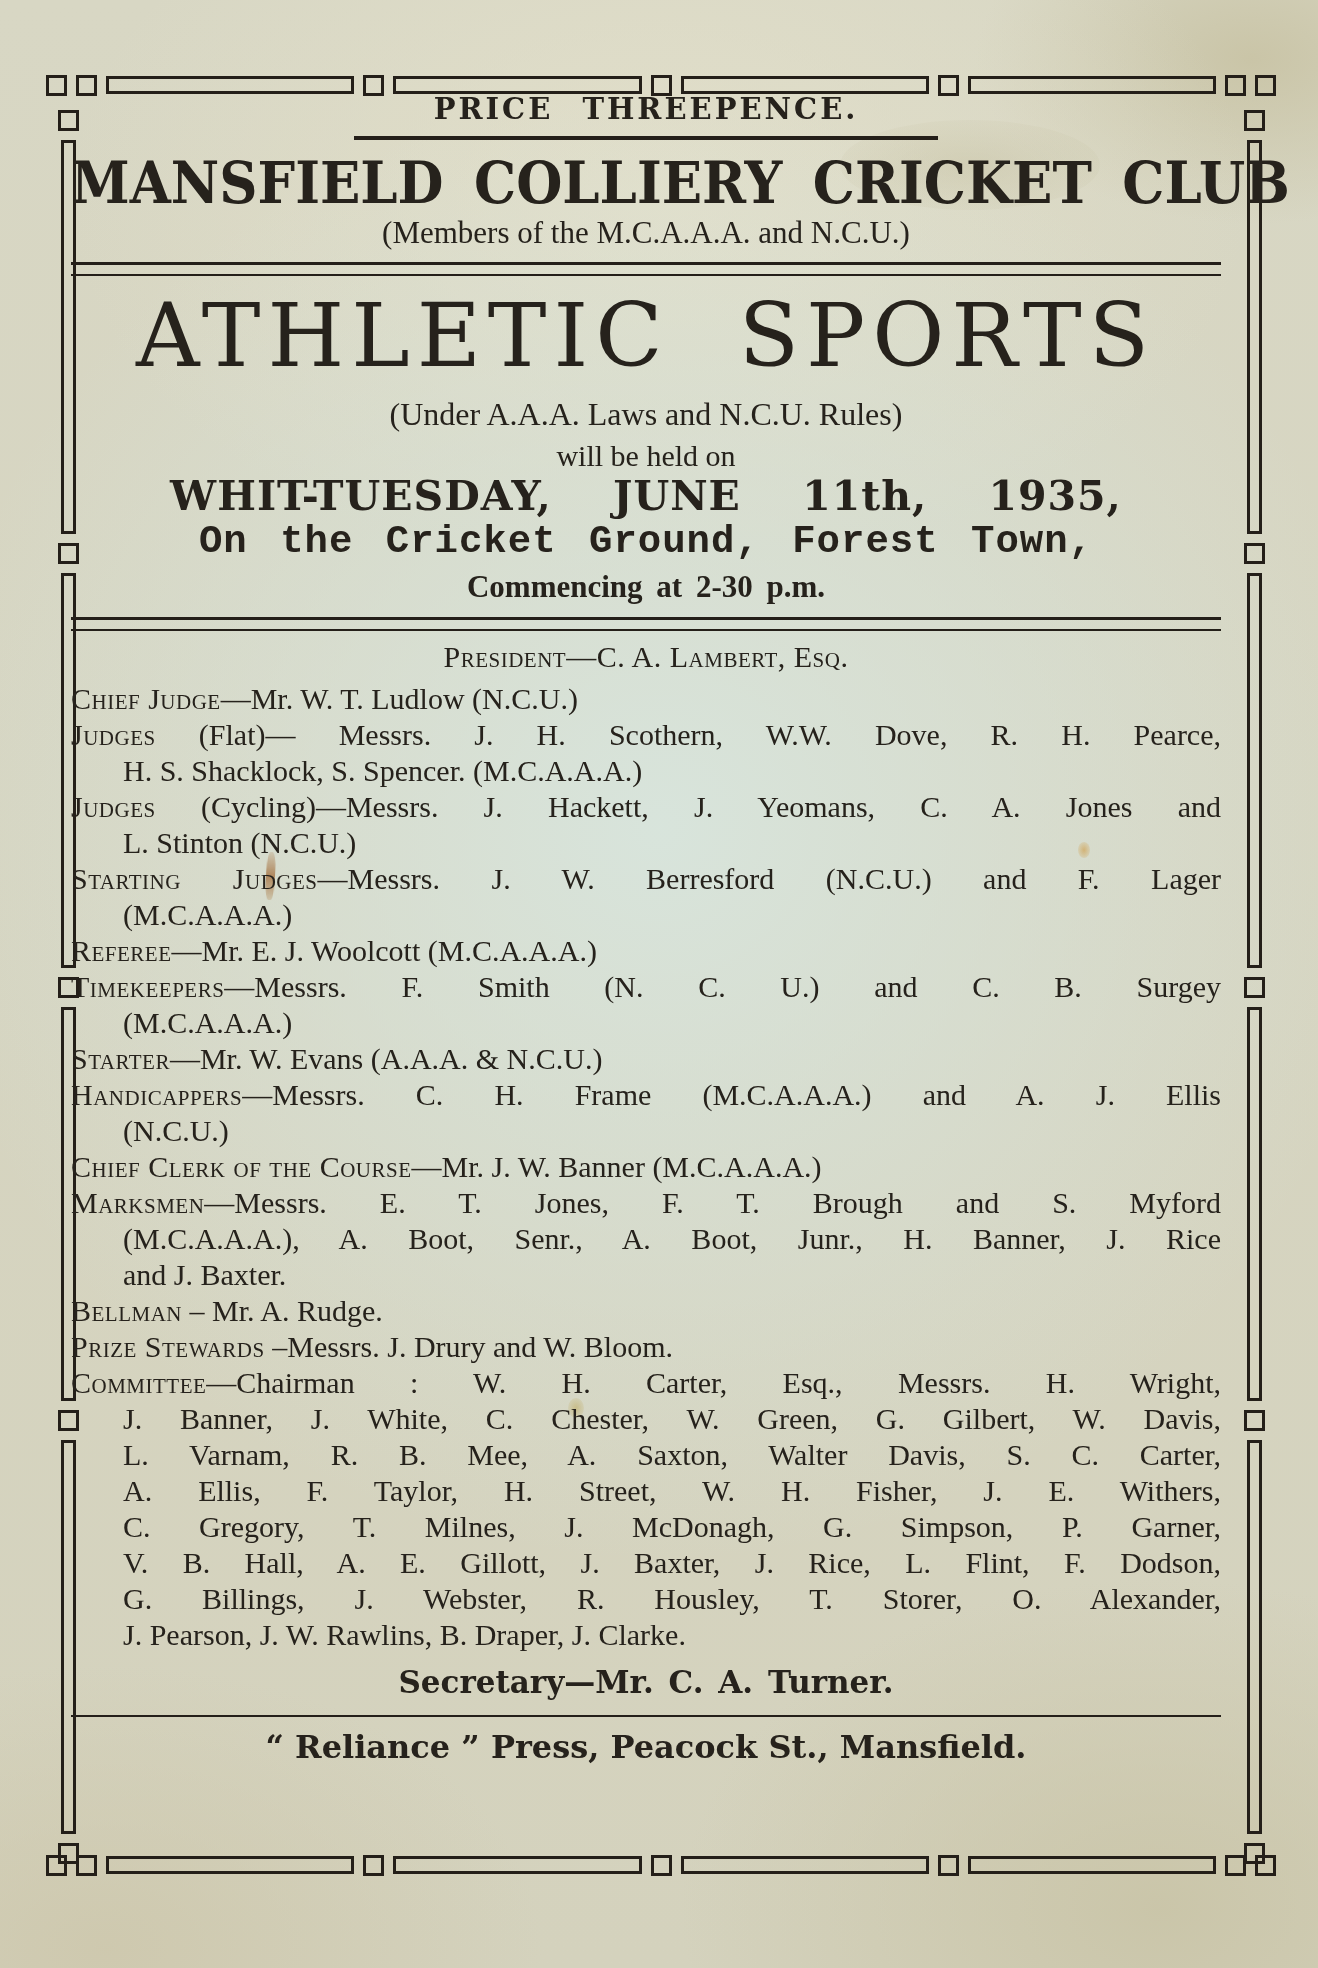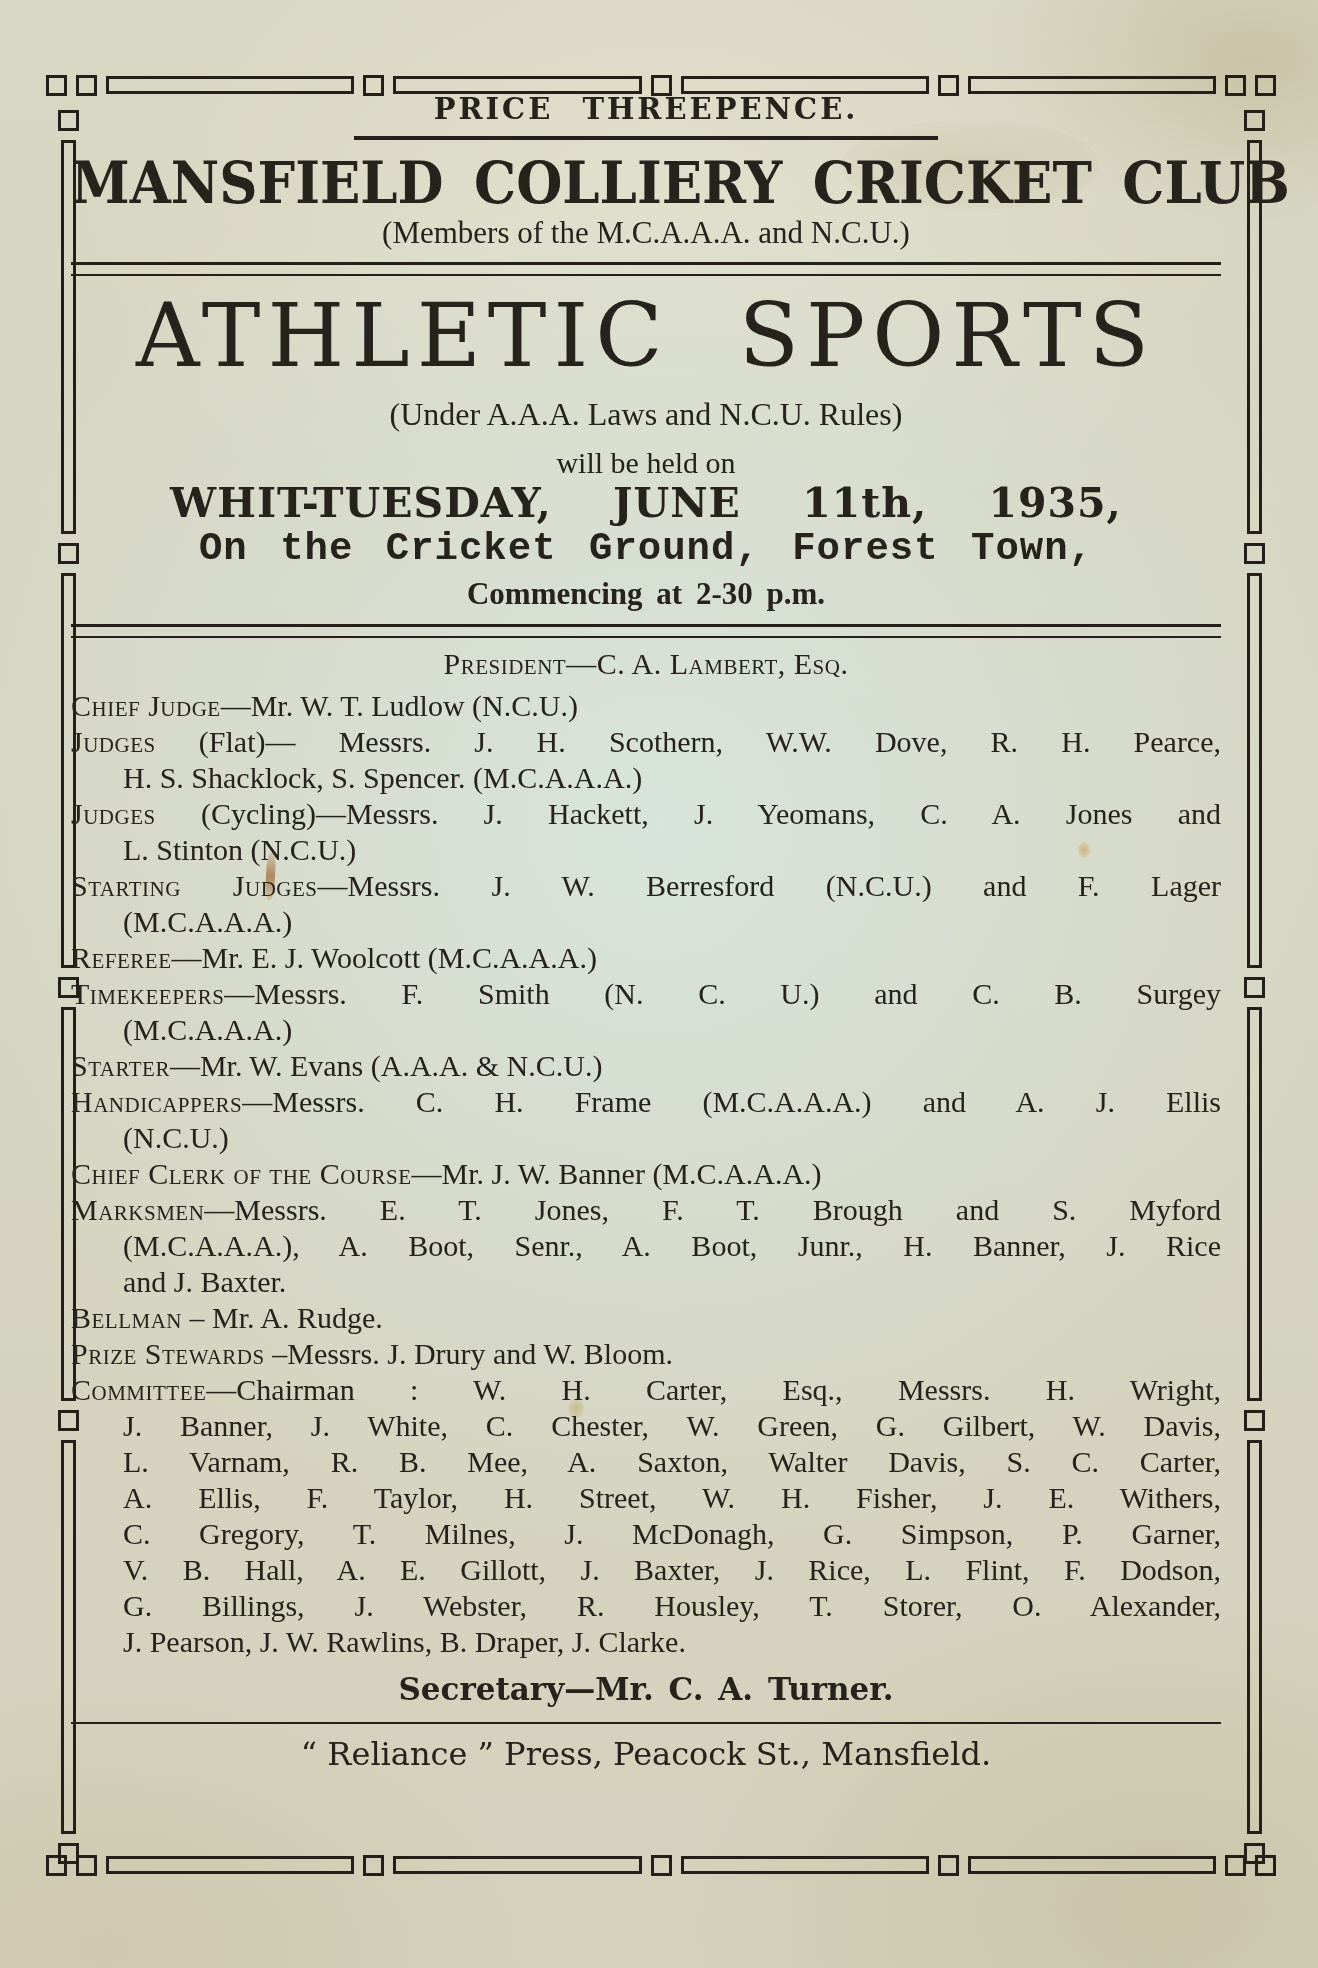--- a/index.html
+++ b/index.html
@@ -31,33 +31,33 @@
   .bbar-v{flex:1 1 auto;width:9px;border:3px solid #241f19;}
   
   .content{position:absolute;left:71px;top:0;width:1150px;text-align:center;}
   .price{margin-top:92px;font-size:29px;line-height:34px;font-weight:bold;letter-spacing:3px;word-spacing:16px;font-family:"DejaVu Serif",serif;}
   .price-rule{width:584px;height:4px;background:#241f19;margin:10px auto 0;}
   .club{margin-top:12px;font-size:53px;line-height:56px;font-weight:bold;font-family:"DejaVu Serif",serif;letter-spacing:0px;word-spacing:12px;transform:scaleY(1.08);transform-origin:center top;white-space:nowrap;}
   .membership{margin-top:8px;font-size:31px;line-height:34px;}
   .double-rule{margin-top:12px;height:9px;border-top:3px solid #241f19;border-bottom:2px solid #241f19;}
   .title{margin-top:14px;font-size:88px;line-height:92px;font-family:"DejaVu Serif",serif;font-weight:normal;letter-spacing:7px;word-spacing:34px;white-space:nowrap;}
   .rules-line{margin-top:14px;font-size:32px;line-height:36px;}
-  .held-line{margin-top:14px;font-size:30px;line-height:34px;}
+  .held-line{margin-top:7px;font-size:30px;line-height:34px;}
   .date-line{font-size:41px;line-height:46px;font-weight:bold;font-family:"DejaVu Serif",serif;word-spacing:46px;letter-spacing:1px;white-space:nowrap;}
   .venue-line{margin-top:2px;font-size:39px;line-height:42px;font-weight:bold;font-family:Liberation Mono, monospace;word-spacing:8px;letter-spacing:1px;}
   .time-line{margin-top:6px;font-size:31px;line-height:36px;font-weight:bold;word-spacing:6px;}
   .president{margin-top:8px;font-size:30px;line-height:36px;}
   .sc{font-variant:small-caps;letter-spacing:0.5px;}
   .officials{margin-top:6px;text-align:left;font-size:30px;line-height:36px;}
   .ol{text-align:justify;}
   .ol.fill{text-align-last:justify;}
   .ol.ind{padding-left:52px;}
   .secretary{margin-top:10px;font-size:31px;line-height:38px;font-weight:bold;font-family:"DejaVu Serif",serif;word-spacing:4px;}
   .thin-rule{margin-top:14px;height:2px;background:#241f19;}
-  .printer{margin-top:10px;font-size:32px;line-height:40px;font-weight:normal;font-family:"DejaVu Serif",serif;}
+  .printer{margin-top:10px;font-size:32px;line-height:40px;font-weight:bold;font-family:"DejaVu Serif",serif;}
   
   .stain{position:absolute;border-radius:50%;pointer-events:none;}
   .stain-rust{left:266px;top:852px;width:9px;height:48px;background:linear-gradient(rgba(150,82,22,0.15),rgba(150,80,20,0.6),rgba(160,100,30,0.2));border-radius:40%;transform:rotate(3deg);filter:blur(0.5px);}
   .stain-dot1{left:1078px;top:842px;width:12px;height:16px;background:radial-gradient(rgba(205,140,35,0.5),rgba(205,140,35,0));}
   .stain-dot2{left:568px;top:1398px;width:16px;height:20px;background:radial-gradient(rgba(180,150,50,0.4),rgba(180,150,50,0));}
   .stain-big1{left:840px;top:120px;width:260px;height:90px;background:radial-gradient(rgba(190,184,150,0.35),rgba(190,184,150,0));}
 </style>
 </head>
 <body>
 

